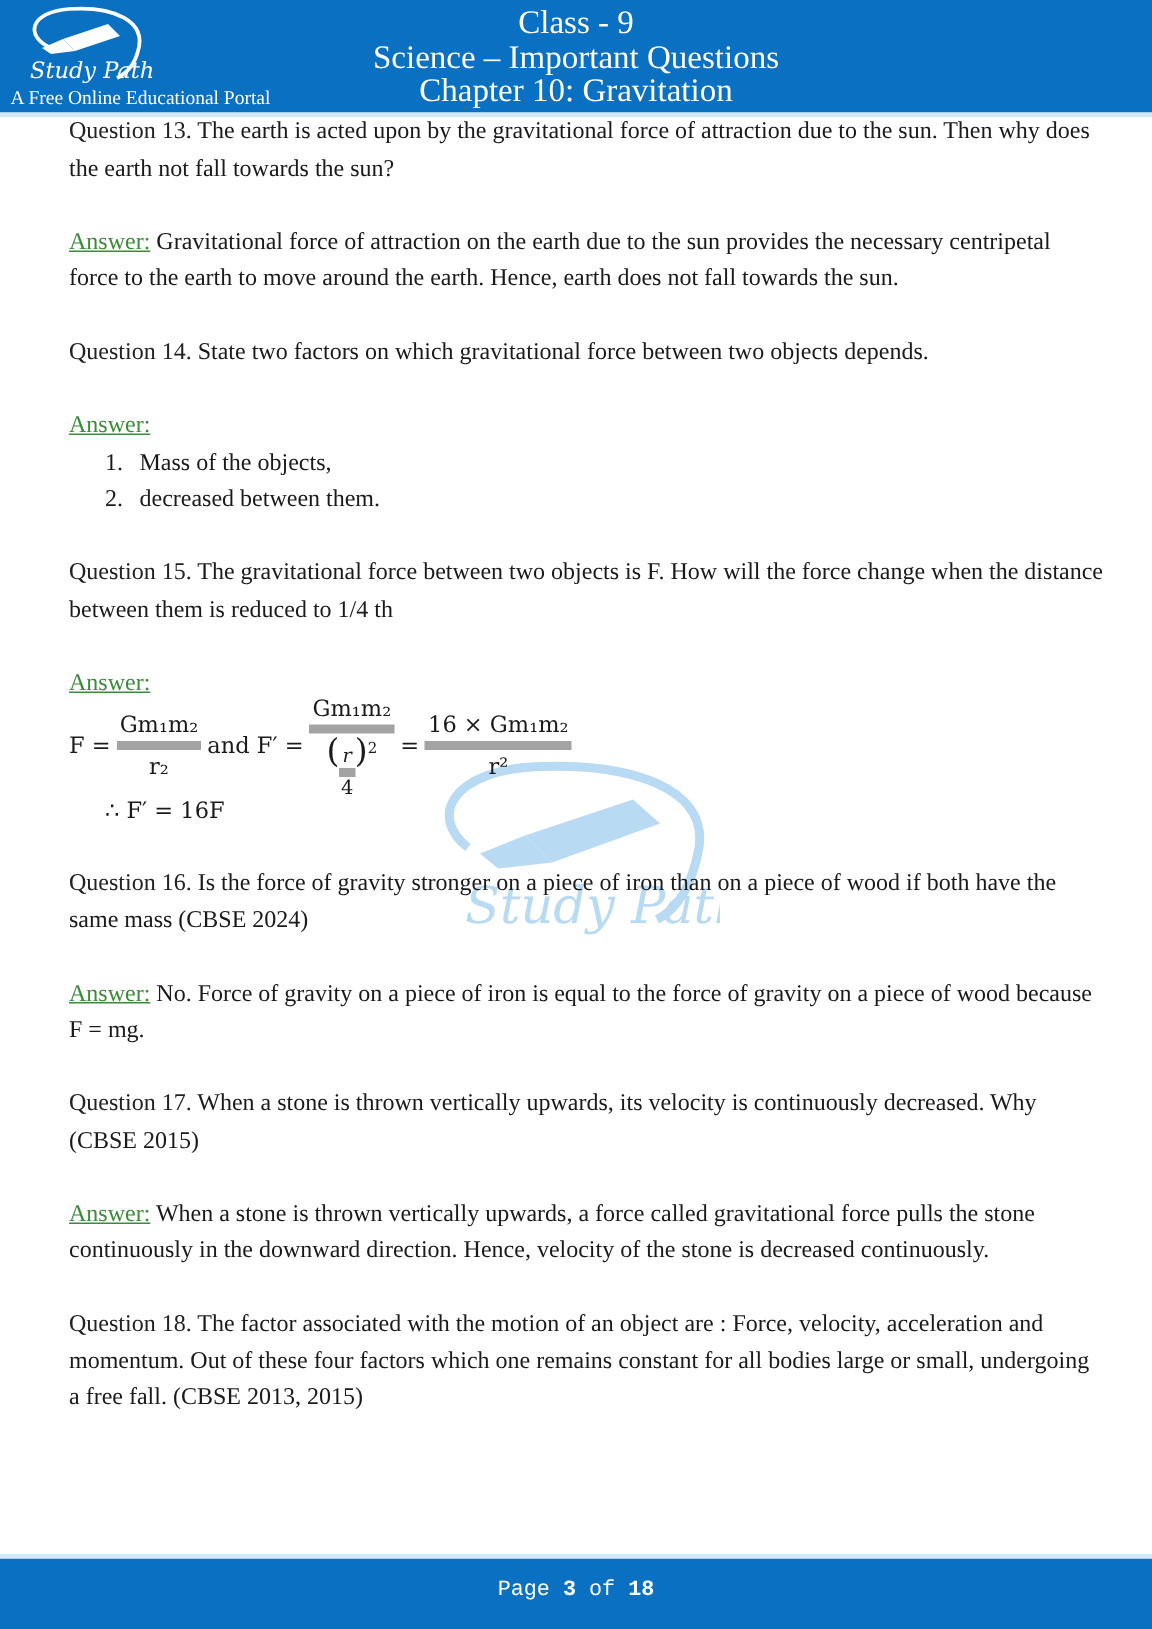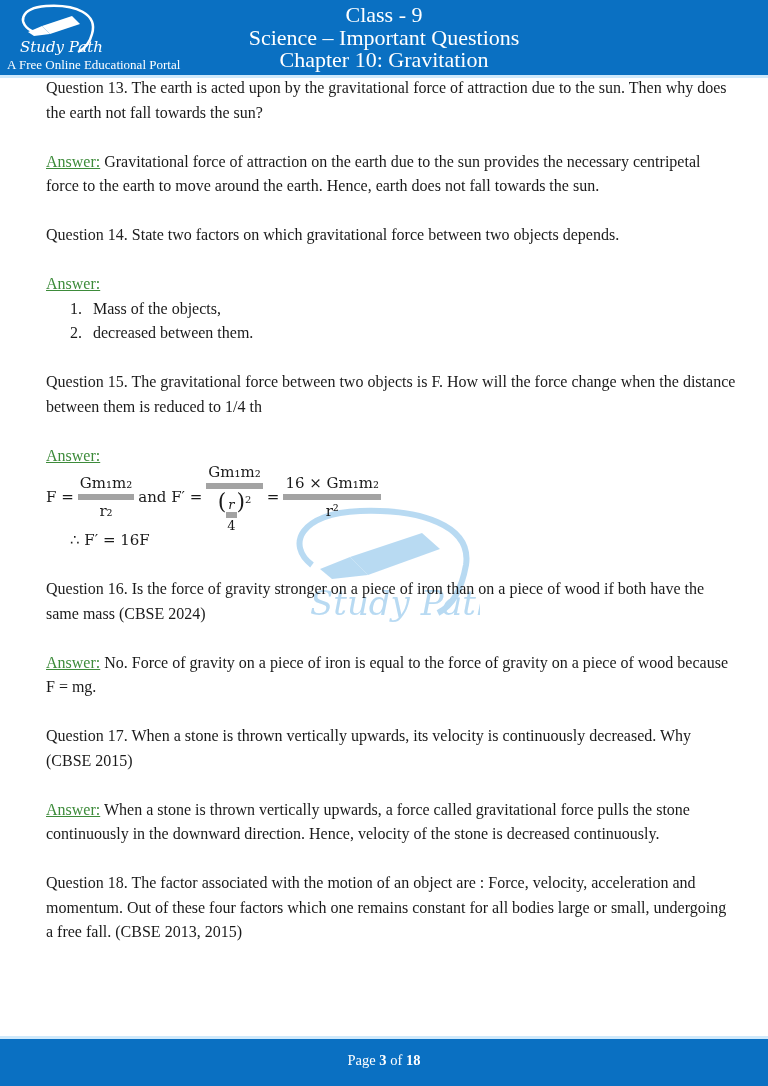--- a/index.html
+++ b/index.html
@@ -48,21 +48,21 @@
     .it { font-style: italic; }
     sub, sup { font-size: 10px; }
     .paren { font-size: 22px; line-height: 22px; }
     .watermark {
       position: absolute; left: 290px; top: 505px; width: 190px; height: 120px; opacity: 0.55;
       pointer-events: none;
     }
     .footer {
       position: absolute; left: 0; top: 1039px; width: 768px; height: 47px;
       background: #0a70c2; color: #ffffff; text-align: center;
-      font-size: 14.5px; line-height: 43px;
+      font-size: 14.5px; line-height: 43px; font-family: Liberation Mono, monospace;
     }
     .footer::before {
       content: ""; position: absolute; left: 0; top: -3px; width: 100%; height: 3px; background: #cfe9fb;
     }
     .footer .bold { font-weight: bold; }
   </style>
 </head>
 <body>
 
 <div class="header">

